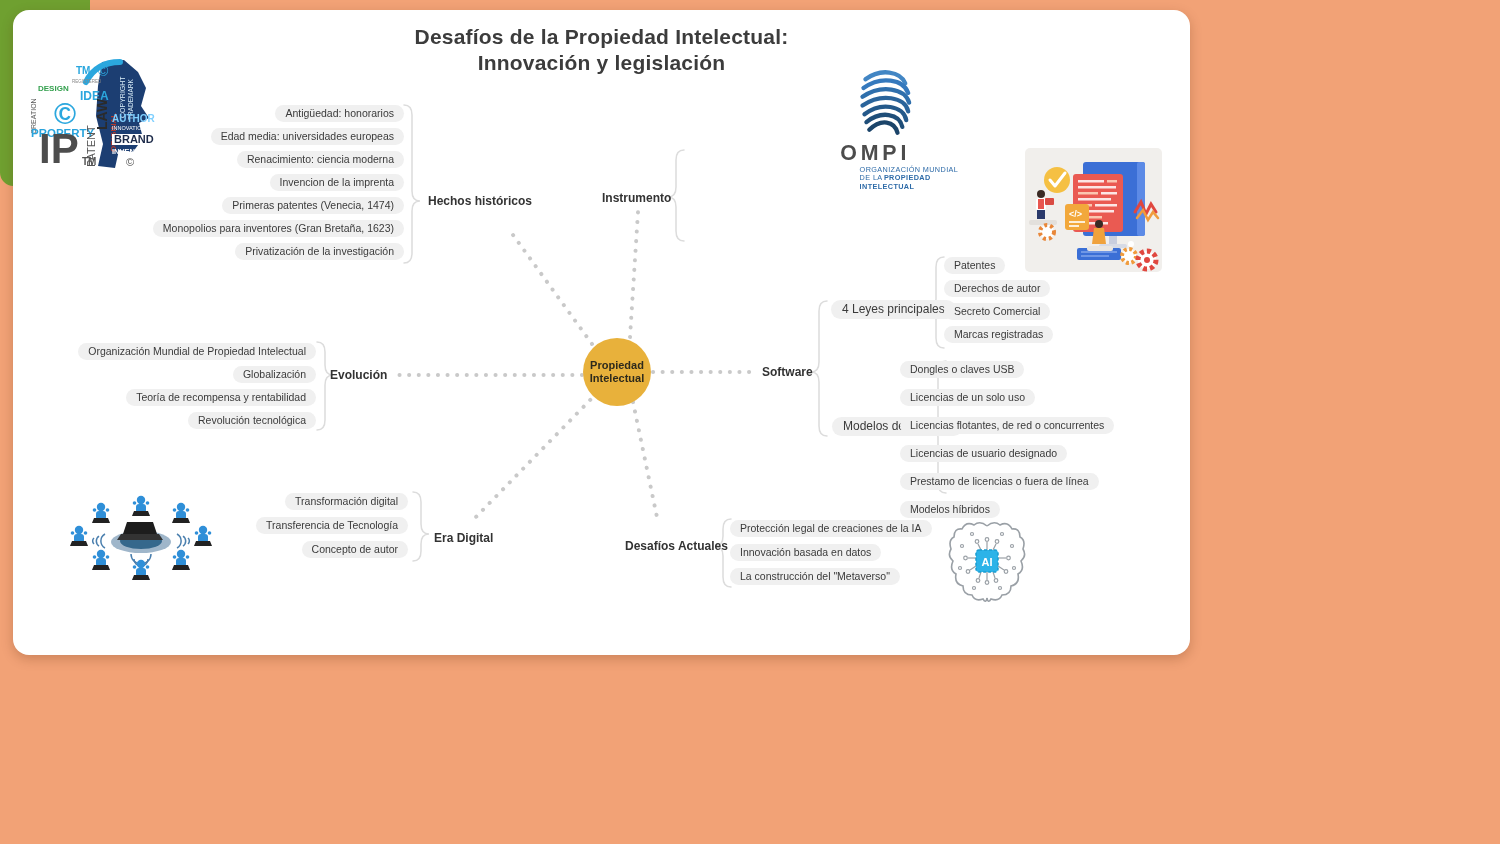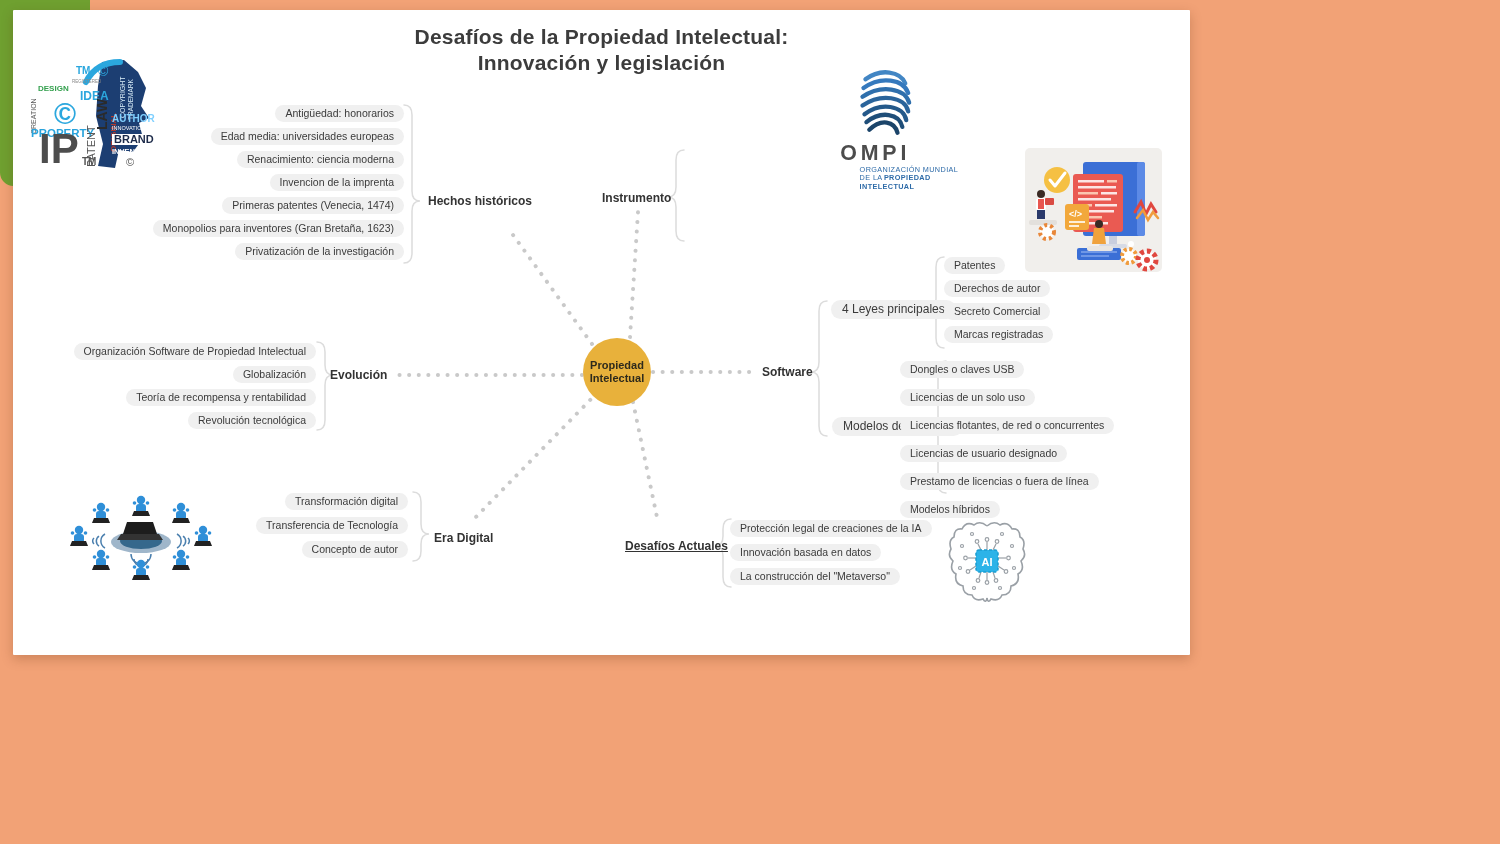--- a/index.html
+++ b/index.html
@@ -7,21 +7,21 @@
     width:1500px;height:844px;position:relative;overflow:hidden;
     background:#F2A276;
     font-family:"Liberation Sans", sans-serif;
   }
   .corner-blob{
     position:absolute;left:0;top:0;width:90px;height:186px;
     background:#6FA030;border-radius:0 0 80px 14px;
   }
   .card{
     position:absolute;left:13px;top:10px;width:1177px;height:645px;
-    background:#FFFFFF;border-radius:1px;
+    background:#FFFFFF;border-radius:16px;
     box-shadow:0 4px 12px rgba(90,40,10,0.25);
   }
   .overlay{position:absolute;left:0;top:0;width:1177px;height:645px;pointer-events:none;}
   .title{
     position:absolute;left:0;top:14px;width:1177px;text-align:center;
     font-size:21px;font-weight:bold;color:#3C3C3C;line-height:26px;letter-spacing:.2px;
   }
   .center-node{
     position:absolute;left:570px;top:328px;width:68px;height:68px;border-radius:50%;
     background:#E8B13B;display:flex;flex-direction:column;align-items:center;justify-content:center;
@@ -80,21 +80,21 @@
   <div class="center-node">
     <span>Propiedad</span>
     <span>Intelectual</span>
   </div>
 
   <div class="branch-label" style="left:415px;top:184px;">Hechos históricos</div>
   <div class="branch-label" style="left:589px;top:181px;">Instrumento</div>
   <div class="branch-label" style="left:749px;top:355px;">Software</div>
   <div class="branch-label" style="left:317px;top:358px;">Evolución</div>
   <div class="branch-label" style="left:421px;top:521px;">Era Digital</div>
-  <div class="branch-label" style="left:612px;top:529px;text-decoration:underline;">Desafíos Actuales</div>
+  <div class="branch-label" style="left:612px;top:529px;">Desafíos Actuales</div>
 
   <div class="pill-label" style="left:818px;top:290px;">4 Leyes principales</div>
   <div class="pill-label" style="left:819px;top:407px;">Modelos de Licencia</div>
 
   <div class="stack right" style="left:130px;top:95px;width:261px;">
       <div class="pill">Antigüedad: honorarios</div>
       <div class="pill">Edad media: universidades europeas</div>
       <div class="pill">Renacimiento: ciencia moderna</div>
       <div class="pill">Invencion de la imprenta</div>
       <div class="pill">Primeras patentes (Venecia, 1474)</div>
@@ -109,21 +109,21 @@
     </div>
   <div class="stack left" style="left:887px;top:351px;gap:11px;">
       <div class="pill">Dongles o claves USB</div>
       <div class="pill">Licencias de un solo uso</div>
       <div class="pill">Licencias flotantes, de red o concurrentes</div>
       <div class="pill">Licencias de usuario designado</div>
       <div class="pill">Prestamo de licencias o fuera de línea</div>
       <div class="pill">Modelos híbridos</div>
     </div>
   <div class="stack right" style="left:60px;top:333px;width:243px;">
-      <div class="pill">Organización Software de Propiedad Intelectual</div>
+      <div class="pill">Organización Mundial de Propiedad Intelectual</div>
       <div class="pill">Globalización</div>
       <div class="pill">Teoría de recompensa y rentabilidad</div>
       <div class="pill">Revolución tecnológica</div>
     </div>
   <div class="stack right" style="left:245px;top:483px;width:150px;gap:7px;">
       <div class="pill">Transformación digital</div>
       <div class="pill">Transferencia de Tecnología</div>
       <div class="pill">Concepto de autor</div>
     </div>
   <div class="stack left" style="left:717px;top:510px;gap:7px;">

